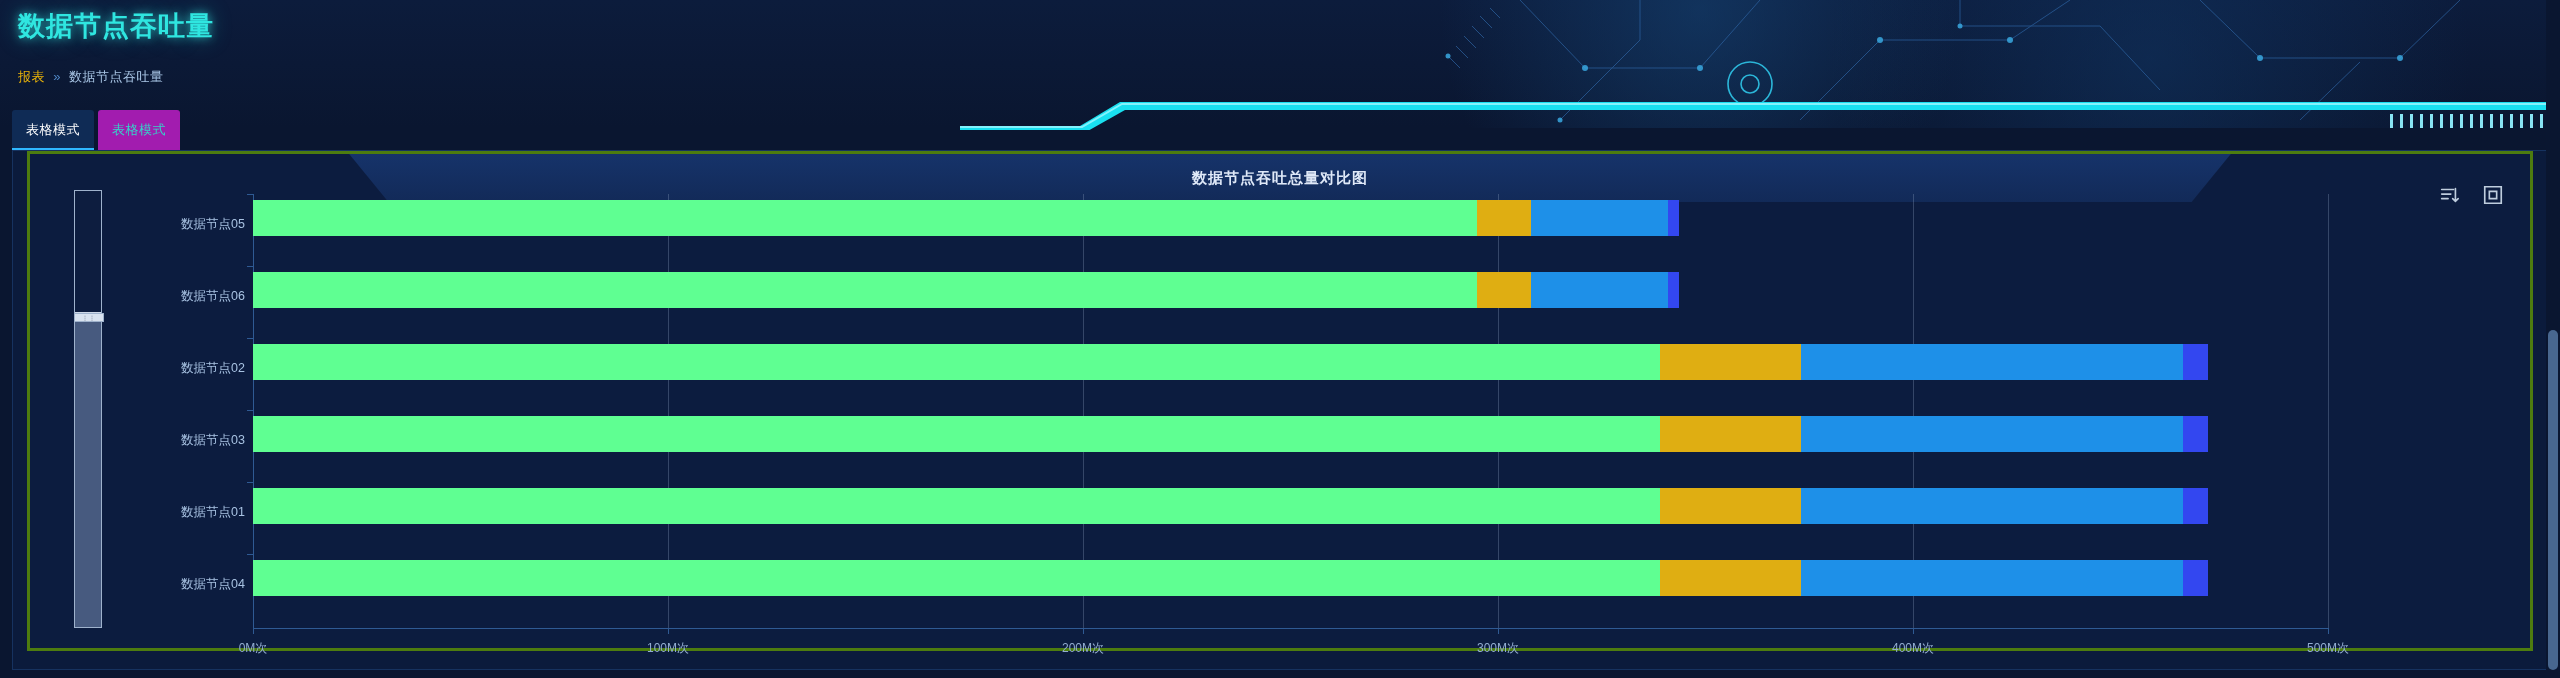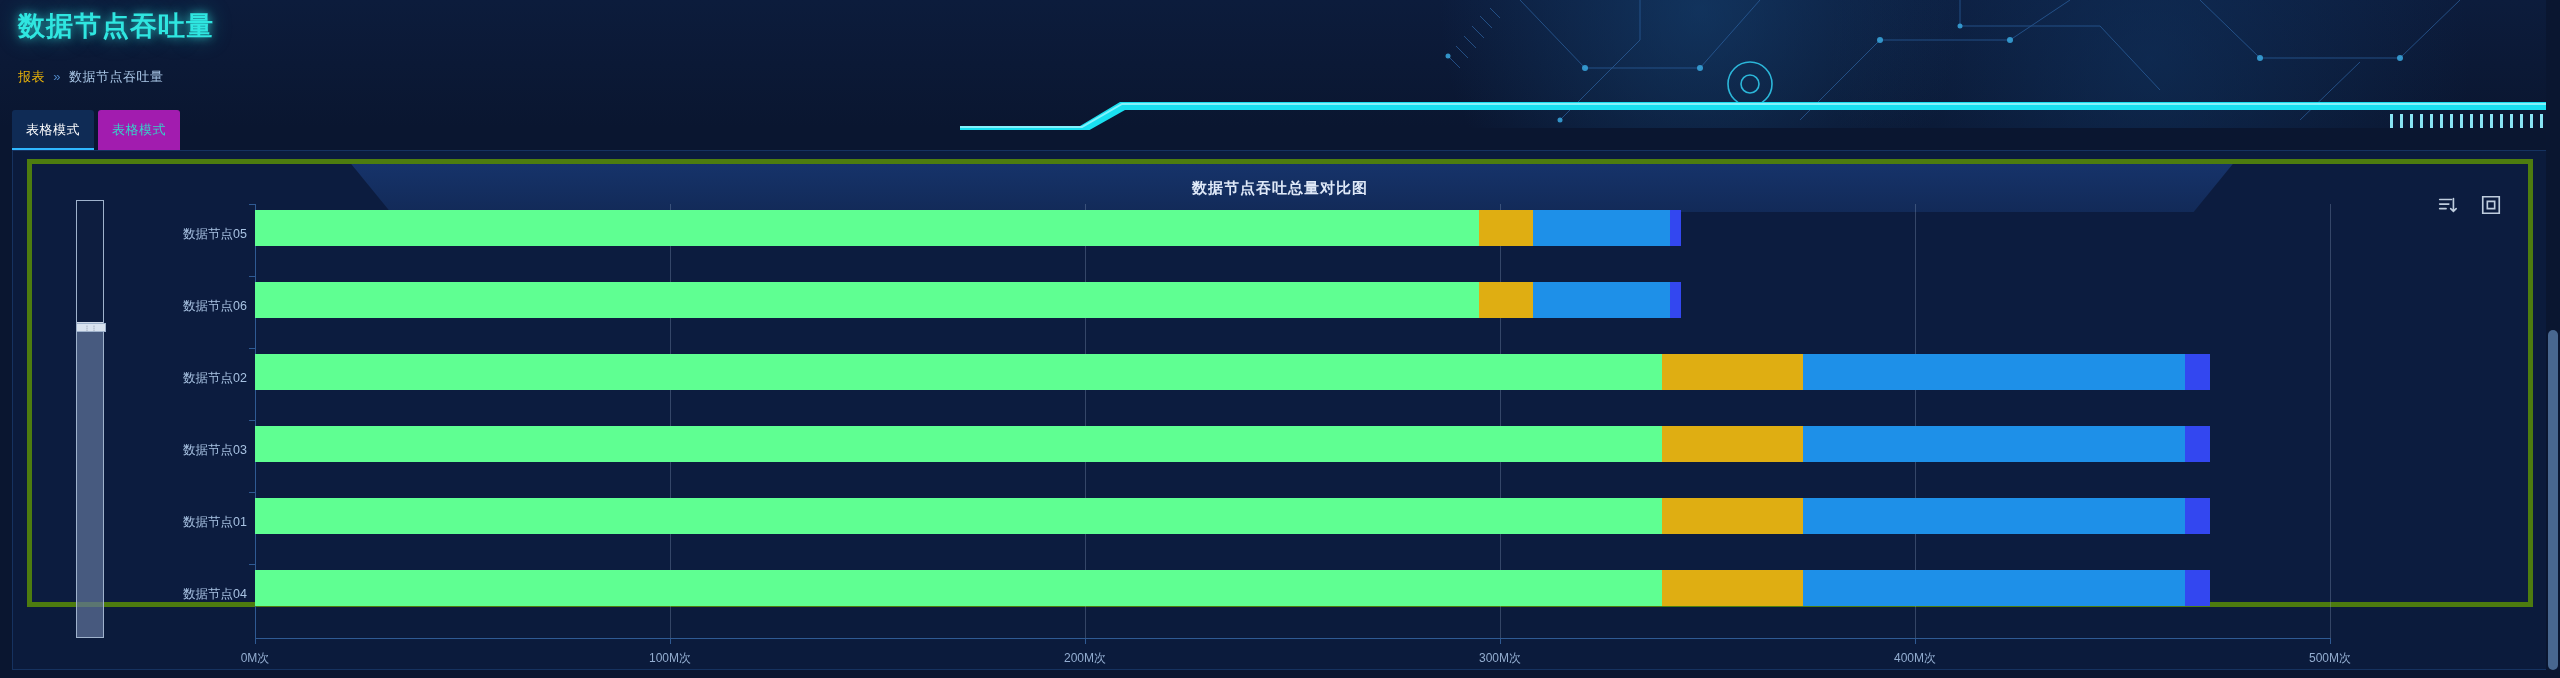--- a/index.html
+++ b/index.html
@@ -51,24 +51,24 @@
   .tab.inactive { background: #a21caf; color: #35d4c8; }
 
   
   .panel {
     position: absolute; left: 12px; top: 150px;
     width: 2536px; height: 520px;
     background: #0b1b3c;
     border: 1px solid #16325f;
   }
   .panel-inner {
-    position: absolute; left: 14px; top: 8px;
-    width: 2506px; height: 448px;
+    position: absolute; left: 14px; top: 0;
+    width: 2506px; height: 500px;
     background: #0c1c3f;
-    border: 5px solid #4d7c0f;
+    border: 3px solid #4d7c0f;
   }
 
   
   .chart-title-bar {
     position: absolute; left: 280px; top: 0; width: 1960px; height: 48px;
     background: linear-gradient(180deg,#16336a 0%, #122a58 100%);
     clip-path: polygon(2% 0, 98% 0, 96% 100%, 4% 100%);
   }
   .chart-title {
     position: absolute; left: 0; right: 0; top: 0; height: 48px;

